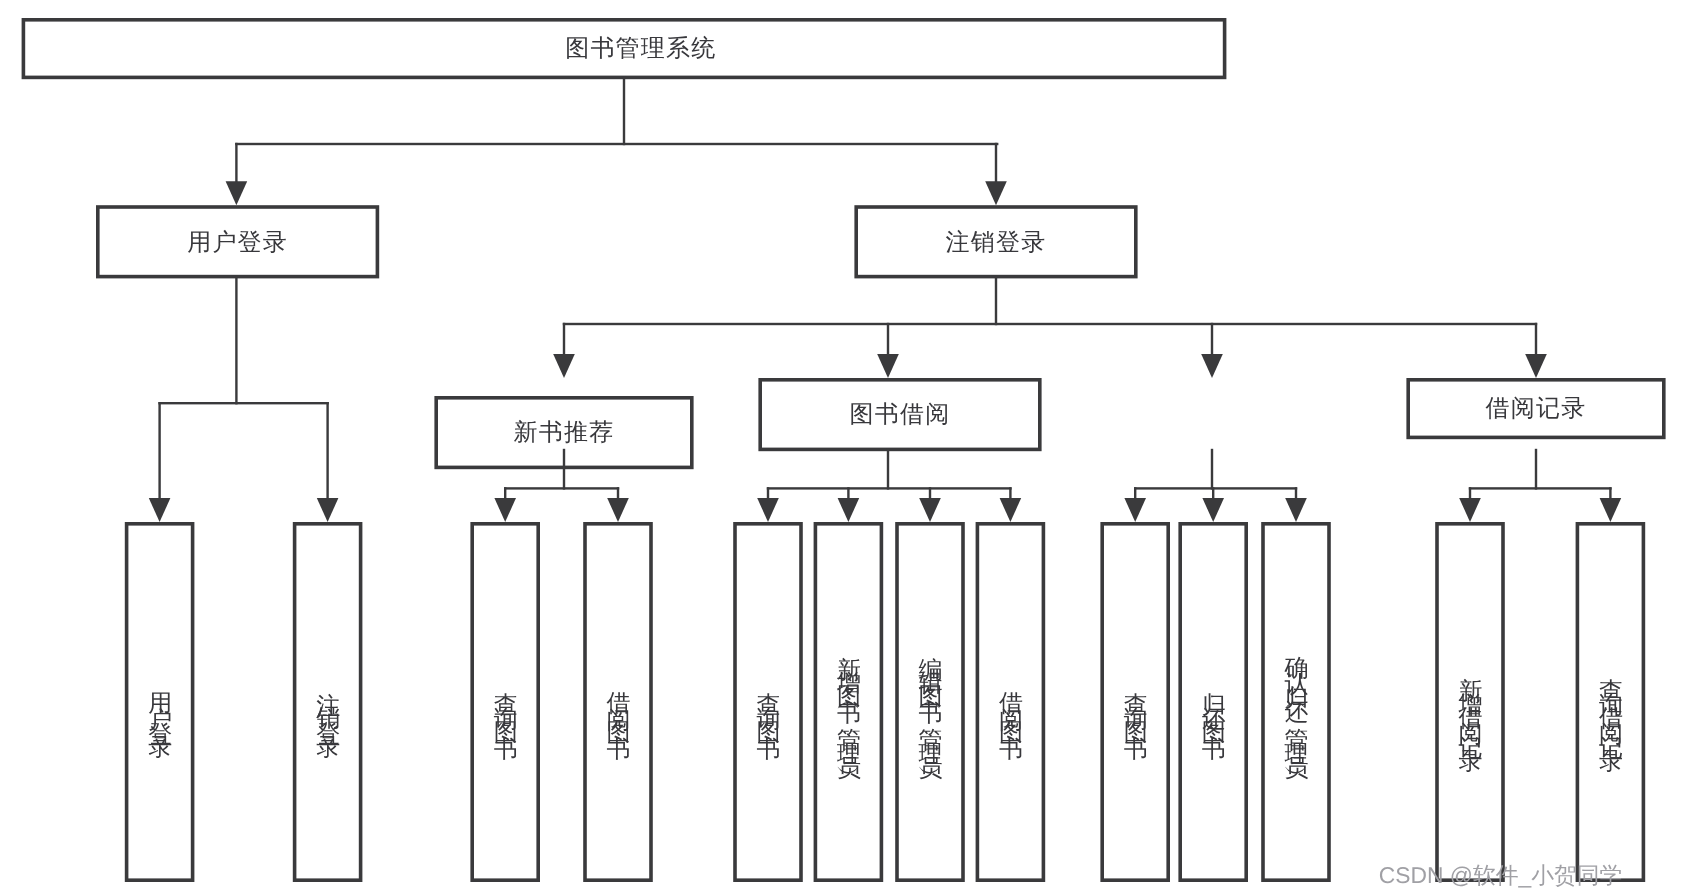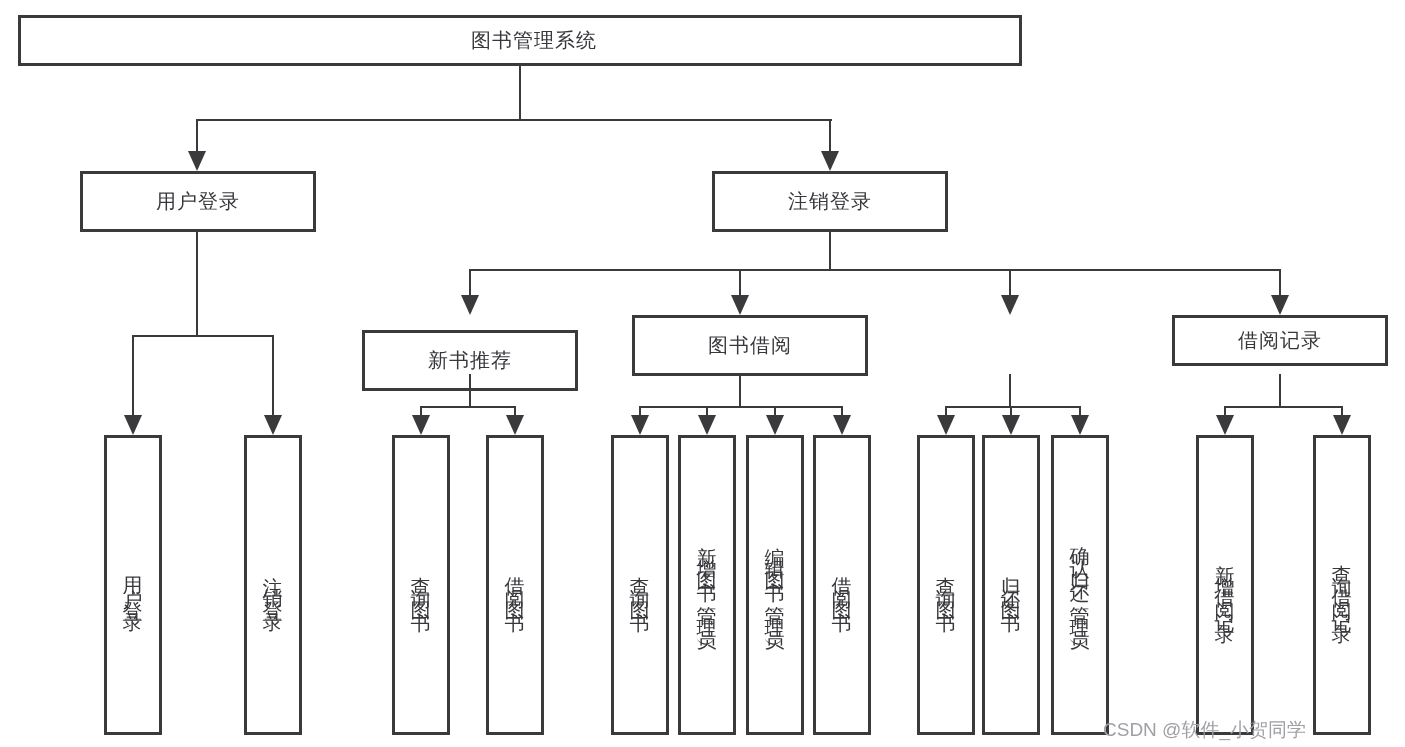--- a/index.html
+++ b/index.html
@@ -44,21 +44,21 @@
   .line { position: absolute; background: var(--line); }
   .arrow {
     position: absolute;
     width: 0; height: 0;
     border-left: 9px solid transparent;
     border-right: 9px solid transparent;
     border-top: 20px solid var(--line);
   }
   .watermark {
     position: absolute;
-    left: 1103px;
+    left: 1149px;
     top: 717px;
     font-size: 19px;
     color: var(--watermark);
     white-space: nowrap;
     z-index: 10;
   }
 </style>
 </head>
 <body>
 

